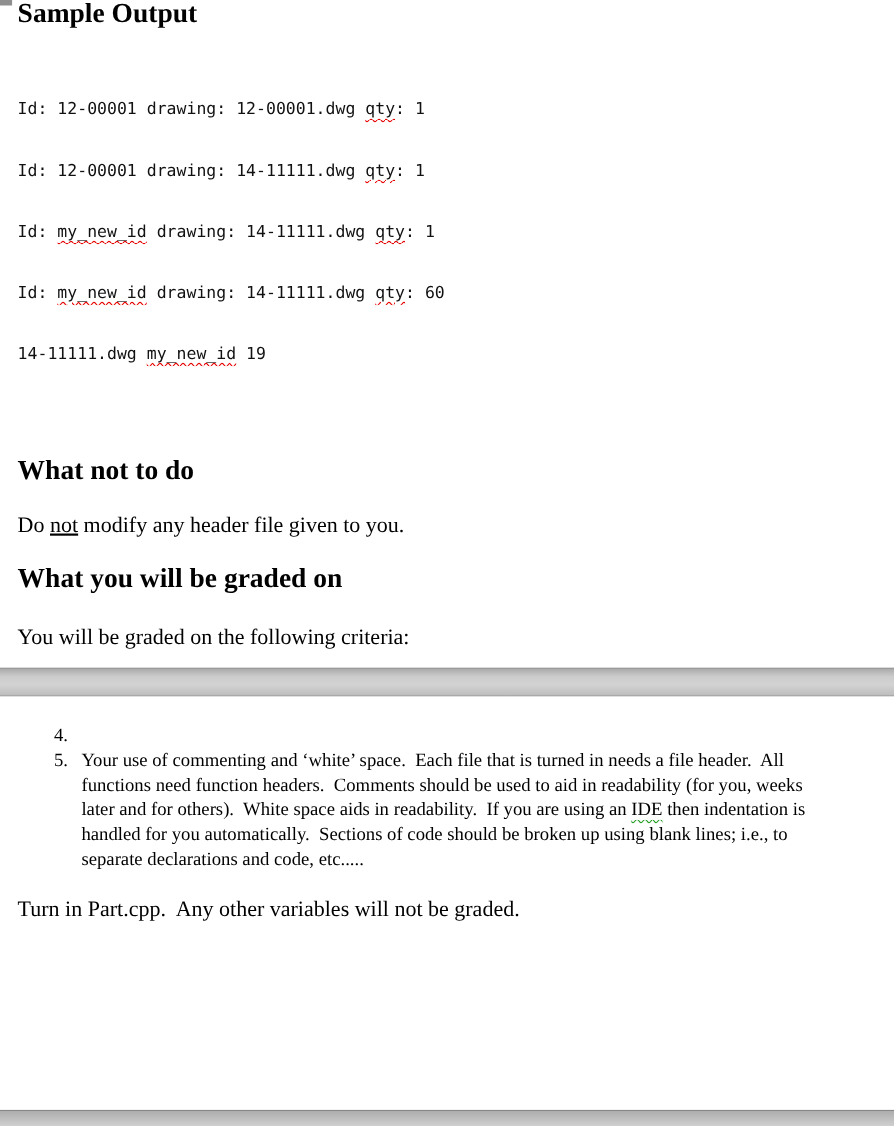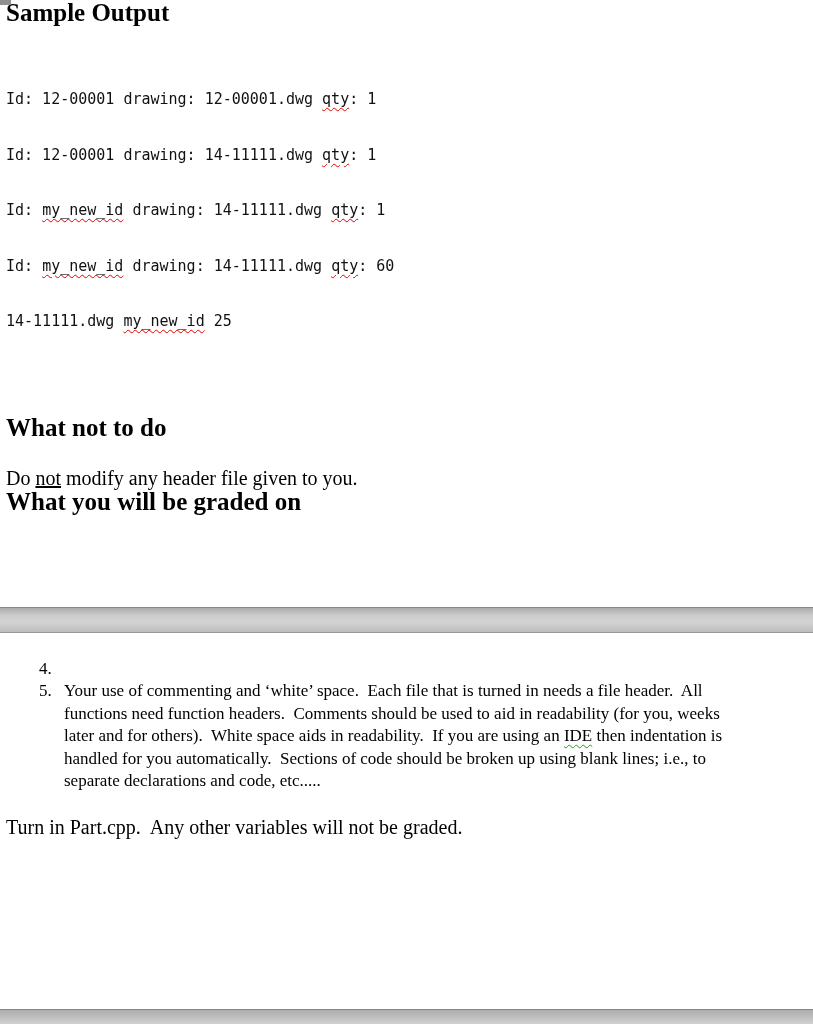--- a/index.html
+++ b/index.html
@@ -4,21 +4,21 @@
 <title>Document</title>
 <style>
   * { margin:0; padding:0; box-sizing:border-box; }
   html,body { background:#ffffff; }
   .viewport {
     position:relative; width:813px; height:1024px; overflow:hidden;
     background:#ffffff; color:#000;
     font-family:"Liberation Serif", serif;
   }
   .corner { position:absolute; top:0; left:0; width:11px; height:5px; background:#8f8f8f; }
-  .page { padding:0 23px 0 6px; }
+  .page { padding:0 23px 0 16px; }
   .page1 { height:607px; overflow:hidden; }
   .page2 { height:377px; overflow:hidden; }
   .h {
     font-family:"Liberation Serif", serif;
     font-weight:bold; font-size:25px; line-height:26px; color:#000;
   }
   .code {
     margin-top:27px;
     font-family:"DejaVu Sans Mono", monospace;
     font-size:15px; line-height:18.5px; white-space:pre; color:#111;
@@ -30,21 +30,21 @@
   }
   .sq-green {
     text-decoration-line:underline; text-decoration-style:wavy;
     text-decoration-color:#1f9d1f; text-decoration-thickness:1px;
     text-underline-offset:3px;
   }
   .body { font-size:20px; line-height:22px; white-space:pre-wrap; max-width:748px; }
   .u { text-decoration:underline; }
   .h-whatnot { margin-top:47px; }
   .p-donot  { margin-top:26px; }
-  .h-graded { }
+  .h-graded { margin-top:25px; }
   .p-intro  { margin-top:28px; }
   .list2 { margin-top:25px; }
   .li { display:flex; font-size:17px; line-height:22.4px; }
   .num { flex:0 0 25px; margin-left:33px; }
   .li-text { width:688px; white-space:pre-wrap; }
   .pbreak {
     height:26px;
     border-top:1px solid #878787; border-bottom:1px solid #979797;
     background:linear-gradient(180deg,#ababab 0%, #cccccc 30%, #d3d3d3 60%, #bdbdbd 100%);
   }
@@ -64,29 +64,30 @@
   <div class="corner"></div>
 
   <section class="page page1">
     <h1 class="h">Sample Output</h1>
 
     <div class="code">
       <div class="cl"><span>Id: 12-00001 drawing: 12-00001.dwg </span><span class="sq-red">qty</span><span>: 1</span></div>
       <div class="cl"><span>Id: 12-00001 drawing: 14-11111.dwg </span><span class="sq-red">qty</span><span>: 1</span></div>
       <div class="cl"><span>Id: </span><span class="sq-red">my_new_id</span><span> drawing: 14-11111.dwg </span><span class="sq-red">qty</span><span>: 1</span></div>
       <div class="cl"><span>Id: </span><span class="sq-red">my_new_id</span><span> drawing: 14-11111.dwg </span><span class="sq-red">qty</span><span>: 60</span></div>
-      <div class="cl"><span>14-11111.dwg </span><span class="sq-red">my_new_id</span><span> 25</span></div>
+      <div class="cl"><span>14-11111.dwg </span><span class="sq-red">my_new_id</span><span> 19</span></div>
     </div>
 
     <h2 class="h h-whatnot">What not to do</h2>
 
     <p class="body p-donot"><span>Do </span><span class="u">not</span><span> modify any header file given to you.</span></p>
 
     <h2 class="h h-graded">What you will be graded on</h2>
 
+    <p class="body p-intro">You will be graded on the following criteria:</p>
 
   </section>
 
   <div class="pbreak"></div>
 
   <section class="page page2">
     <div class="list2">
       <div class="li">
         <span class="num">4.</span>
       </div>

